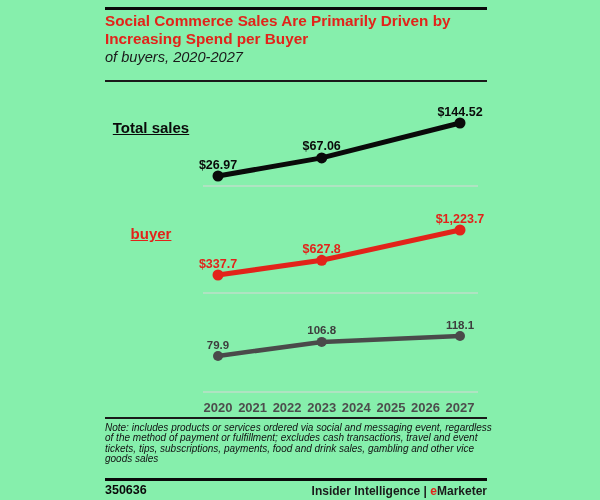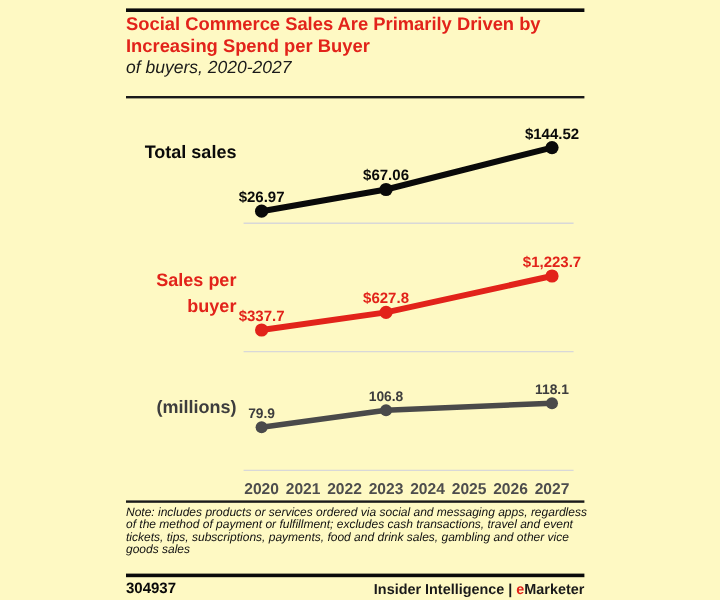--- a/index.html
+++ b/index.html
@@ -1,33 +1,33 @@
 <!DOCTYPE html>
 <html><head>
 <meta charset="utf-8">
 <style>
   * { margin:0; padding:0; box-sizing:border-box; }
   html,body { background:#fff; }
   .page {
-    position:relative; width:600px; height:500px; background:#fef9c3;
+    position:relative; width:600px; height:500px; background:#86efac;
     font-family:"Liberation Sans", sans-serif; overflow:hidden;
   }
   .content { position:absolute; left:105px; top:0; width:382px; height:500px; }
   .bar { position:absolute; left:0; width:382px; background:#0a0a0a; }
   .top-bar { top:7px; height:3px; }
   .bottom-bar { top:478px; height:3.2px; }
   .divider { position:absolute; left:0; width:382px; background:#1a1a1a; height:1.5px; }
   .divider-1 { top:80px; }
   .divider-2 { top:417px; }
   .title { position:absolute; top:12px; left:0; color:#e2231a; font-weight:bold;
            font-size:15.3px; line-height:18px; white-space:nowrap; }
   .subtitle { position:absolute; top:49px; left:0; color:#1a1a1a; font-style:italic;
               font-size:14.6px; line-height:16px; white-space:nowrap; }
-  .series-label { position:absolute; left:0; width:92px; text-align:right;
-                  font-weight:bold; font-size:15px; line-height:22px; }
+  .series-label { position:absolute; left:0; width:92px; text-align:center;
+                  font-weight:bold; font-size:15px; line-height:22px;text-decoration:underline; }
   .series-label-0 { top:117px; color:#0a0a0a; }
   .series-label-1 { top:223px; color:#e2231a; }
   .series-label-2 { top:329px; color:#3d3d3d; }
   .chart-svg { position:absolute; top:85px; left:0; }
   .notes { position:absolute; top:423px; left:0; color:#111;
            font-style:italic; font-size:10px; line-height:10.4px; white-space:nowrap; }
   .footer-id { position:absolute; top:483px; left:0; font-weight:bold; font-size:12.5px; color:#0a0a0a; }
   .footer-brand { position:absolute; top:484px; right:0; font-weight:bold; font-size:12px; color:#1a1a1a; white-space:nowrap; }
   .footer-brand .e-red { color:#e2231a; }
 </style>
@@ -48,26 +48,24 @@
       <div>of buyers, 2020-2027</div>
     </div>
 
     <div class="divider divider-1"></div>
 
     <div class="series-label series-label-0">
       <div>Total sales</div>
     </div>
 
     <div class="series-label series-label-1">
-      <div>Sales per</div>
       <div>buyer</div>
     </div>
 
     <div class="series-label series-label-2">
-      <div>(millions)</div>
     </div>
 
     <svg id="chart" class="chart-svg" width="382" height="332" viewBox="0 0 382 332">
         <line x1="98" y1="101" x2="373" y2="101" stroke="#d8d8d8" stroke-width="1.2"></line>
         <line x1="98" y1="208" x2="373" y2="208" stroke="#d8d8d8" stroke-width="1.2"></line>
         <line x1="98" y1="307" x2="373" y2="307" stroke="#d8d8d8" stroke-width="1.2"></line>
         <polyline points="113.0,91.0 216.7,72.9 355.0,38.0" fill="none" stroke="#0a0a0a" stroke-width="5" stroke-linecap="round" stroke-linejoin="round"></polyline>
         <circle cx="113.0" cy="91.0" r="5.5" fill="#0a0a0a"></circle>
         <text x="113.0" y="83.5" text-anchor="middle" fill="#0a0a0a" font-size="12.5" font-weight="700" font-family="&quot;Liberation Sans&quot;, sans-serif">$26.97</text>
         <circle cx="216.7" cy="72.9" r="5.5" fill="#0a0a0a"></circle>
@@ -94,26 +92,26 @@
         <text x="216.7" y="327" text-anchor="middle" fill="#4d4d4d" font-size="13" font-weight="700" font-family="&quot;Liberation Sans&quot;, sans-serif">2023</text>
         <text x="251.3" y="327" text-anchor="middle" fill="#4d4d4d" font-size="13" font-weight="700" font-family="&quot;Liberation Sans&quot;, sans-serif">2024</text>
         <text x="285.9" y="327" text-anchor="middle" fill="#4d4d4d" font-size="13" font-weight="700" font-family="&quot;Liberation Sans&quot;, sans-serif">2025</text>
         <text x="320.4" y="327" text-anchor="middle" fill="#4d4d4d" font-size="13" font-weight="700" font-family="&quot;Liberation Sans&quot;, sans-serif">2026</text>
         <text x="355.0" y="327" text-anchor="middle" fill="#4d4d4d" font-size="13" font-weight="700" font-family="&quot;Liberation Sans&quot;, sans-serif">2027</text>
       </svg>
 
     <div class="divider divider-2"></div>
 
     <div class="notes">
-      <div>Note: includes products or services ordered via social and messaging apps, regardless</div>
+      <div>Note: includes products or services ordered via social and messaging event, regardless</div>
       <div>of the method of payment or fulfillment; excludes cash transactions, travel and event</div>
       <div>tickets, tips, subscriptions, payments, food and drink sales, gambling and other vice</div>
       <div>goods sales</div>
     </div>
 
     <div class="bar bottom-bar"></div>
 
-    <div class="footer-id">304937</div>
+    <div class="footer-id">350636</div>
 
     <div class="footer-brand"><span>Insider Intelligence</span><span> | </span><span class="e-red">e</span><span>Marketer</span></div>
 
   </div>
 </div>
 
 </body></html>

